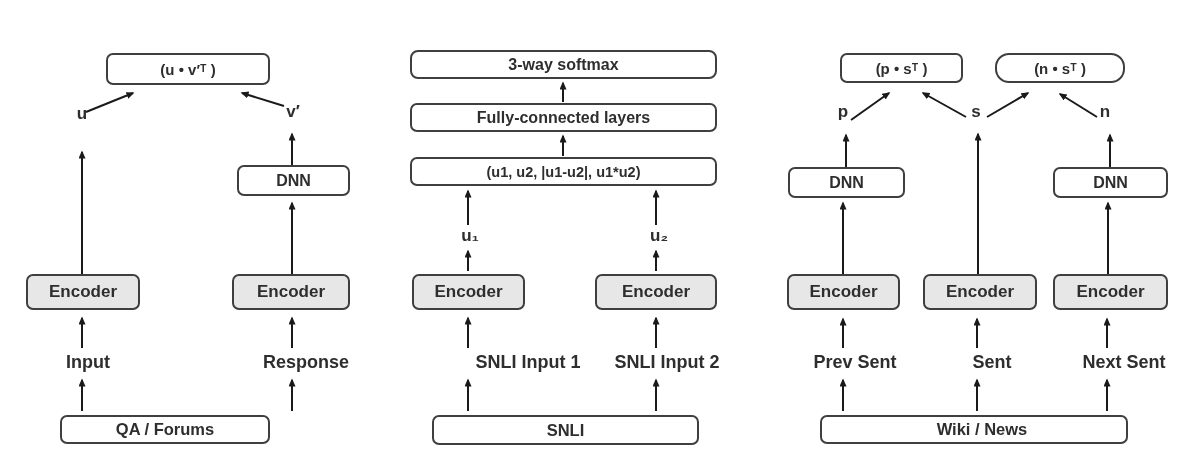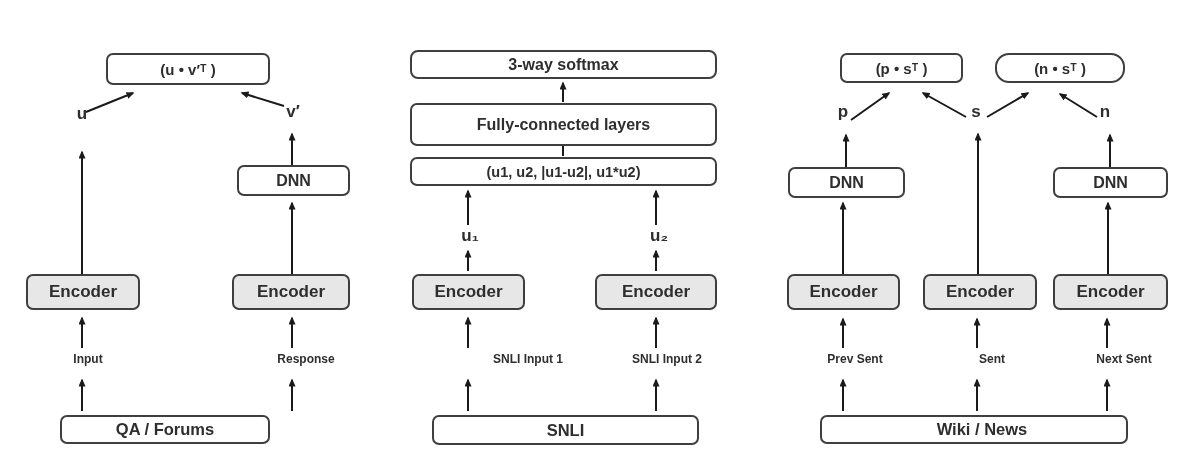--- a/index.html
+++ b/index.html
@@ -28,21 +28,21 @@
   .mathbox{font-size:15px;}
   .features{font-size:14.5px;font-weight:700;}
   .source{font-size:16.5px;}
   .lbl{
     position:absolute;
     transform:translateX(-50%);
     color:var(--text,#2e2e2e);
     font-weight:600;
     white-space:nowrap;
   }
-  .lbl-small{font-size:12px;padding-left:12px;}
+  .lbl-small{font-size:18px;padding-left:12px;}
   .lbl-math{font-size:17px;}
 </style>
 </head>
 <body>
 
 <div class="stage">
 
   <svg class="arrows" viewBox="0 0 1200 468" xmlns="http://www.w3.org/2000/svg">
     <defs>
       <marker id="ah" markerWidth="10" markerHeight="10" refX="6.5" refY="3.5" orient="auto" markerUnits="userSpaceOnUse">
@@ -94,21 +94,21 @@
   <div class="lbl lbl-math" style="left:82px;top:104px;">u</div>
   <div class="lbl lbl-math" style="left:293px;top:102px;">v′</div>
   <div class="box dnn" style="left:237px;top:165px;width:113px;height:31px;">DNN</div>
   <div class="box encoder" style="left:26px;top:274px;width:114px;height:36px;">Encoder</div>
   <div class="box encoder" style="left:232px;top:274px;width:118px;height:36px;">Encoder</div>
   <div class="lbl lbl-small" style="left:82px;top:352px;">Input</div>
   <div class="lbl lbl-small" style="left:300px;top:352px;">Response</div>
   <div class="box source" style="left:60px;top:415px;width:210px;height:29px;">QA / Forums</div>
 
   <div class="box" style="left:410px;top:50px;width:307px;height:29px;border-radius:8px;">3-way softmax</div>
-  <div class="box" style="left:410px;top:103px;width:307px;height:43px;">Fully-connected layers</div>
+  <div class="box" style="left:410px;top:103px;width:307px;height:29px;">Fully-connected layers</div>
   <div class="box features" style="left:410px;top:157px;width:307px;height:29px;">(u1, u2, |u1-u2|, u1*u2)</div>
   <div class="lbl lbl-math" style="left:470px;top:226px;">u₁</div>
   <div class="lbl lbl-math" style="left:659px;top:226px;">u₂</div>
   <div class="box encoder" style="left:412px;top:274px;width:113px;height:36px;">Encoder</div>
   <div class="box encoder" style="left:595px;top:274px;width:122px;height:36px;">Encoder</div>
   <div class="lbl lbl-small" style="left:476px;top:352px;margin-left:46px;">SNLI Input 1</div>
   <div class="lbl lbl-small" style="left:661px;top:352px;">SNLI Input 2</div>
   <div class="box source" style="left:432px;top:415px;width:267px;height:30px;">SNLI</div>
 
   <div class="box mathbox" style="left:840px;top:53px;width:123px;height:30px;">(p • sᵀ )</div>

